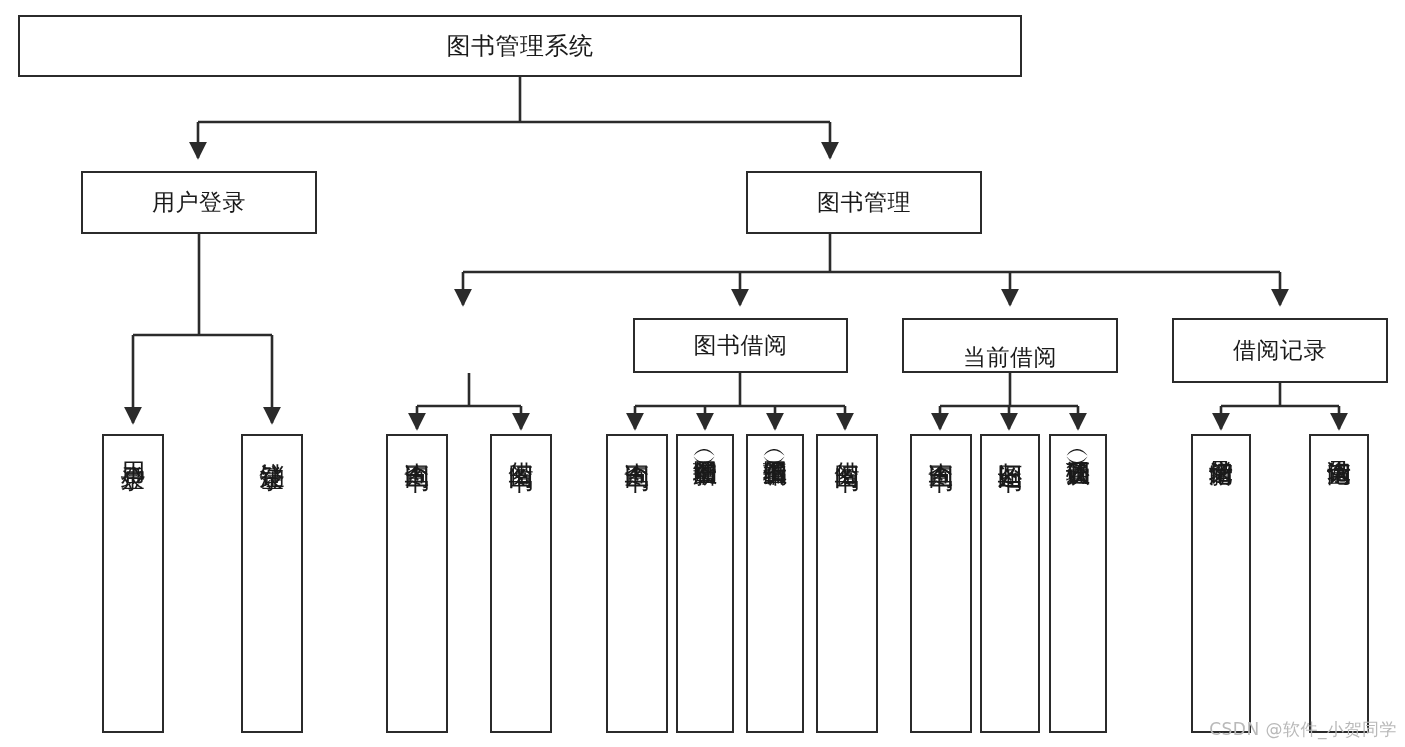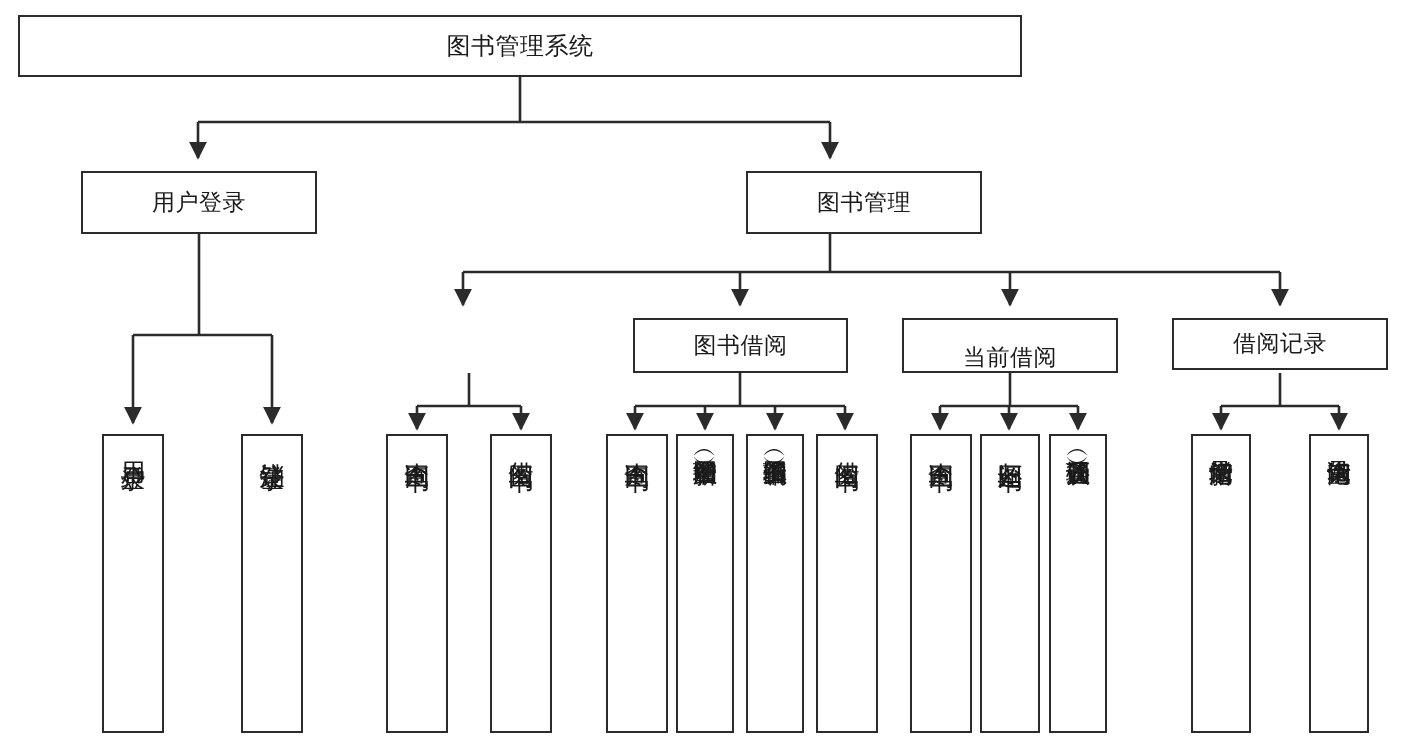--- a/index.html
+++ b/index.html
@@ -145,21 +145,21 @@
   <div class="node horiz" style="left:746px; top:171px; width:236px; height:63px;">
     <span class="node-label">图书管理</span>
   </div>
 
   <div class="node horiz" style="left:633px; top:318px; width:215px; height:55px;">
     <span class="node-label">图书借阅</span>
   </div>
   <div class="node horiz" style="left:902px; top:318px; width:216px; height:55px;align-items:flex-end;">
     <span class="node-label">当前借阅</span>
   </div>
-  <div class="node horiz" style="left:1172px; top:318px; width:216px; height:52px;align-items:center;">
+  <div class="node horiz" style="left:1172px; top:318px; width:216px; height:65px;align-items:center;">
     <span class="node-label">借阅记录</span>
   </div>
 
   <div class="node vert" style="left:102px; top:434px; width:62px; height:299px;">
     <span class="node-label">用户登录</span>
   </div>
   <div class="node vert" style="left:241px; top:434px; width:62px; height:299px;">
     <span class="node-label">注销登录</span>
   </div>
 
@@ -193,14 +193,15 @@
     <span class="node-label">确认归还（管理员）</span>
   </div>
 
   <div class="node vert tall-text" style="left:1191px; top:434px; width:60px; height:299px;">
     <span class="node-label">新增借阅记录</span>
   </div>
   <div class="node vert tall-text" style="left:1309px; top:434px; width:60px; height:299px;">
     <span class="node-label">查询借阅记录</span>
   </div>
 
+  <div id="watermark">CSDN @软件_小贺同学</div>
 
 </div>
 
 </body></html>

